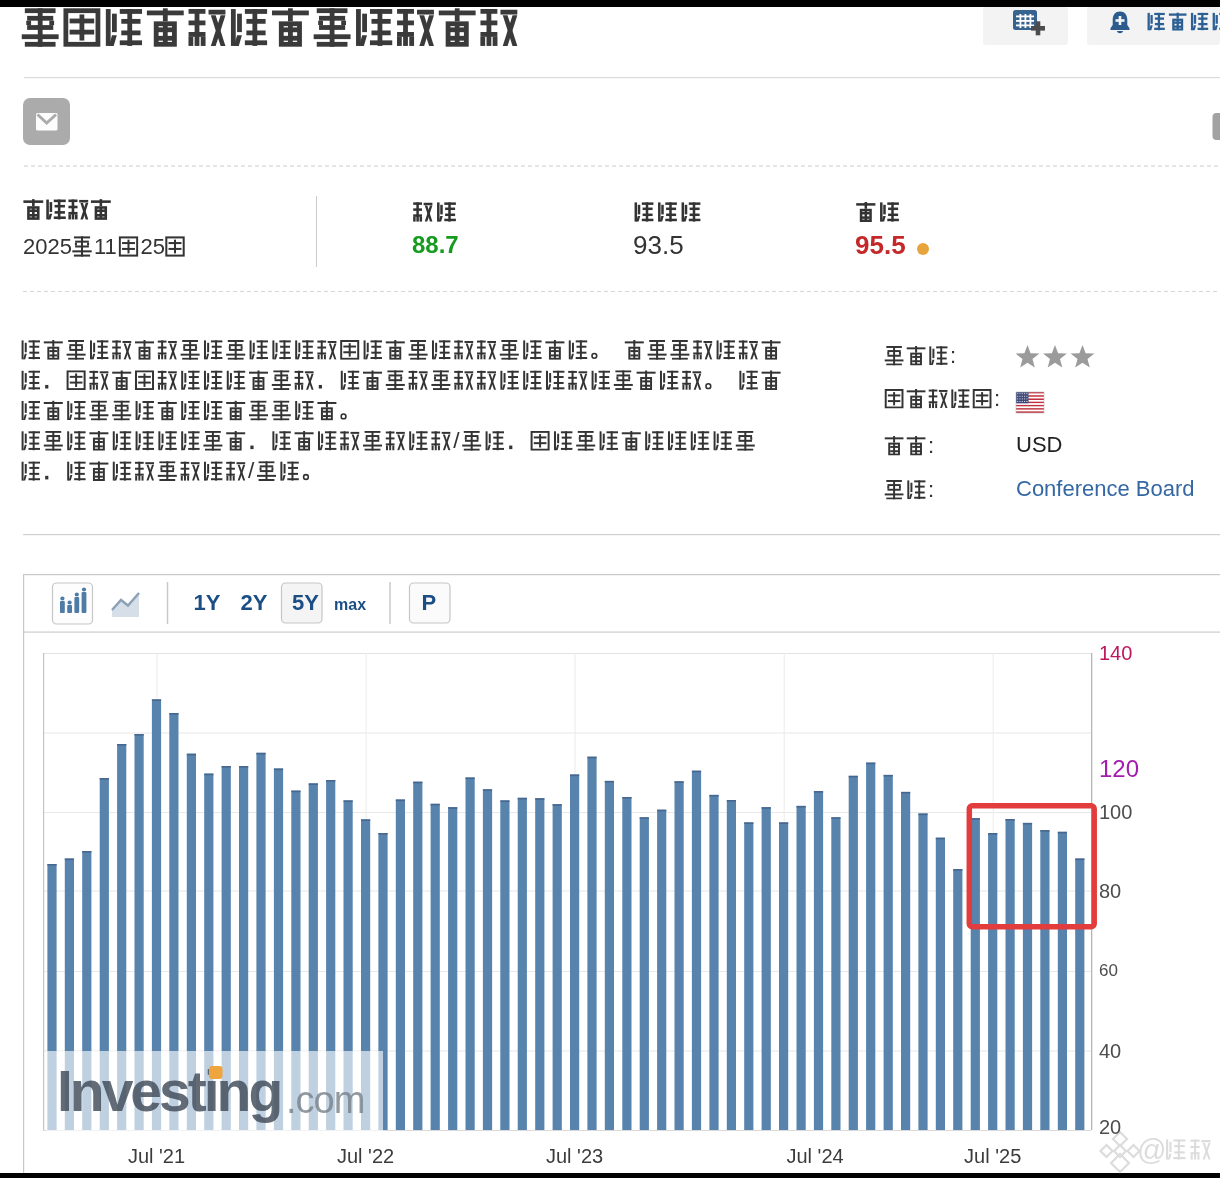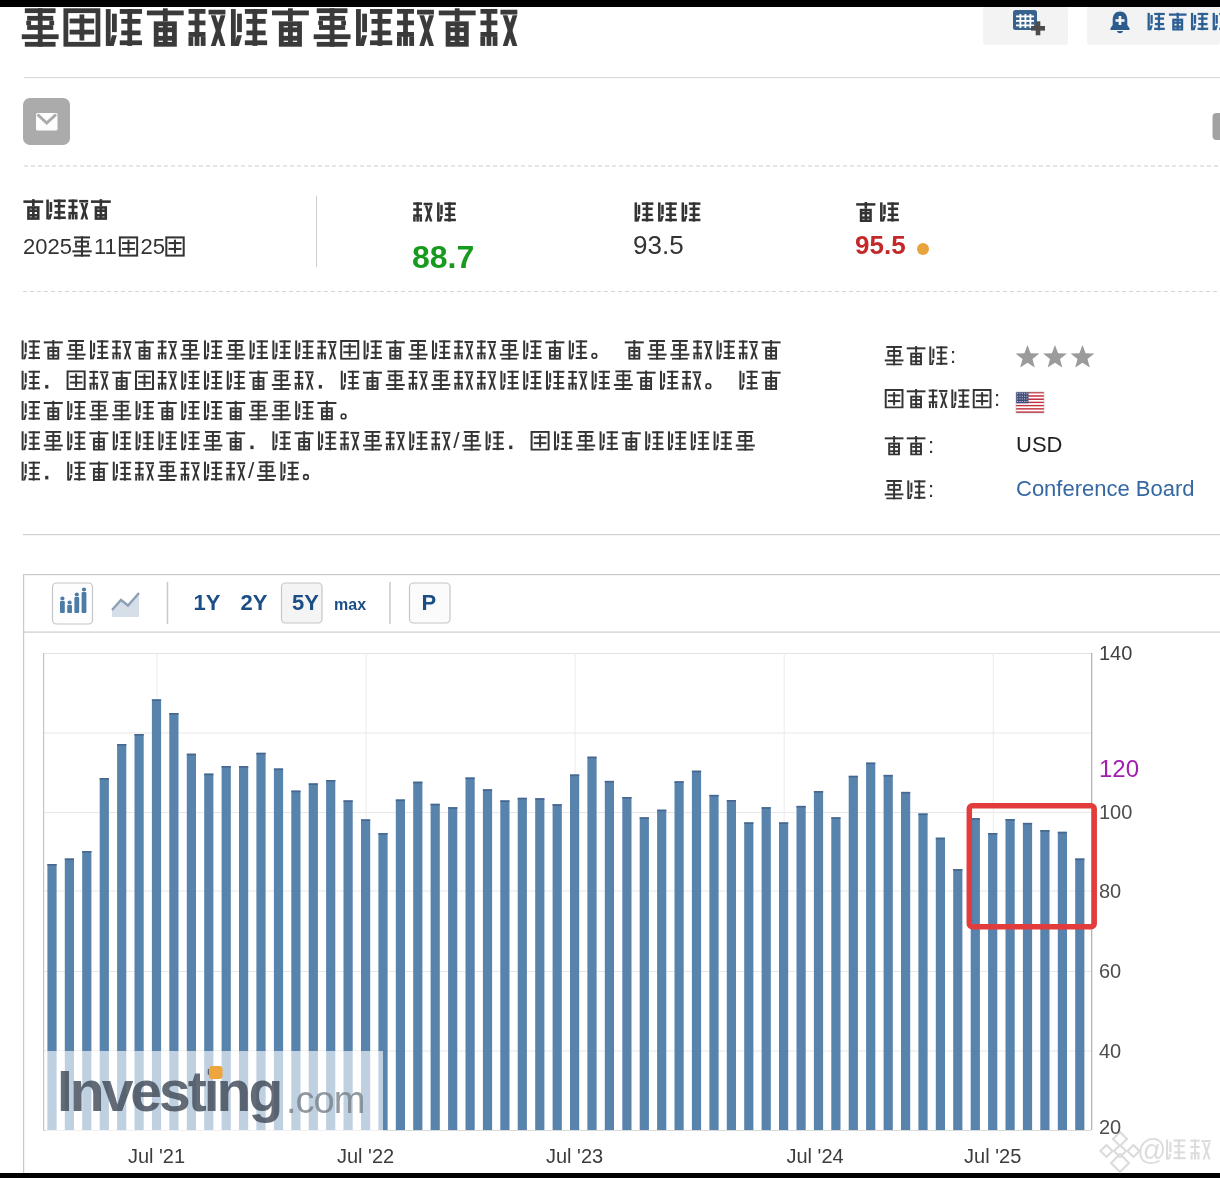--- a/index.html
+++ b/index.html
@@ -526,34 +526,34 @@
         <path d="M1120 1132 L1127 1139 L1120 1146 L1113 1139 Z" fill="none" stroke="#dcdcdc" stroke-width="2.2"></path>
         <path d="M1106.5 1145 L1112.5 1151 L1106.5 1157 L1100.5 1151 Z" fill="none" stroke="#dcdcdc" stroke-width="2.2"></path>
         <path d="M1133.5 1145 L1139.5 1151 L1133.5 1157 L1127.5 1151 Z" fill="none" stroke="#dcdcdc" stroke-width="2.2"></path>
         <path d="M1120 1145 L1126 1151 L1120 1157 L1114 1151 Z" fill="none" stroke="#dcdcdc" stroke-width="2.2"></path>
         <path d="M1120 1154 L1129 1163 L1120 1172 L1111 1163 Z" fill="none" stroke="#dcdcdc" stroke-width="2.2"></path>
       </g>
 <text x="1137" y="1160" font-family="Liberation Sans, sans-serif" font-size="29" fill="#dcdcdc">@</text>
 <use href="#gr2" x="1164.0" y="1139.0" width="23.0" height="21.0" color="#dcdcdc"></use>
 <use href="#gr4" x="1189.0" y="1139.0" width="23.0" height="21.0" color="#dcdcdc"></use>
     </svg>
-<div style="position:absolute;left:412px;top:244px;font-size:32px;line-height:26px;color:#169b1f;font-weight:bold;white-space:nowrap">88.7</div>
+<div style="position:absolute;left:412px;top:232px;font-size:24px;line-height:26px;color:#169b1f;font-weight:bold;white-space:nowrap">88.7</div>
     <div style="position:absolute;left:633px;top:232px;font-size:26px;line-height:26px;color:#333333;white-space:nowrap">93.5</div>
     <div style="position:absolute;left:855px;top:232px;font-size:26px;line-height:26px;color:#c42828;font-weight:bold;white-space:nowrap">95.5</div>
     <div style="position:absolute;left:1016px;top:433.5px;font-size:22px;line-height:22px;color:#222222;white-space:nowrap">USD</div>
     <div style="position:absolute;left:1016px;top:477.5px;font-size:22px;line-height:22px;color:#3568a3;white-space:nowrap">Conference Board</div>
     <div style="position:absolute;left:193.5px;top:592px;font-size:22px;line-height:22px;color:#1c4e86;font-weight:bold;white-space:nowrap">1Y</div>
     <div style="position:absolute;left:240.5px;top:592px;font-size:22px;line-height:22px;color:#1c4e86;font-weight:bold;white-space:nowrap">2Y</div>
     <div style="position:absolute;left:292px;top:592px;font-size:22px;line-height:22px;color:#1c4e86;font-weight:bold;white-space:nowrap">5Y</div>
     <div style="position:absolute;left:334px;top:597px;font-size:16px;line-height:16px;color:#1c4e86;font-weight:bold;white-space:nowrap">max</div>
     <div style="position:absolute;left:421.5px;top:592px;font-size:22px;line-height:22px;color:#1c4e86;font-weight:bold;white-space:nowrap">P</div>
-    <div style="position:absolute;left:1099px;top:643.1px;font-size:20px;line-height:20px;color:#404040;white-space:nowrap">140</div>
+    <div style="position:absolute;left:1099px;top:643.1px;font-size:20px;line-height:20px;color:#be185d;white-space:nowrap">140</div>
     <div style="position:absolute;left:1099px;top:759px;font-size:24px;line-height:20px;color:#a21caf;white-space:nowrap">120</div>
     <div style="position:absolute;left:1099px;top:802.1px;font-size:20px;line-height:20px;color:#4d4d4d;white-space:nowrap">100</div>
     <div style="position:absolute;left:1099px;top:880.6px;font-size:20px;line-height:20px;color:#4d4d4d;white-space:nowrap">80</div>
-    <div style="position:absolute;left:1099px;top:961.1px;font-size:20px;line-height:20px;color:#4d4d4d;white-space:nowrap">60</div>
+    <div style="position:absolute;left:1099px;top:961.1px;font-size:17px;line-height:20px;color:#4d4d4d;white-space:nowrap">60</div>
     <div style="position:absolute;left:1099px;top:1040.6px;font-size:20px;line-height:20px;color:#4d4d4d;white-space:nowrap">40</div>
     <div style="position:absolute;left:1099px;top:1116.7px;font-size:20px;line-height:20px;color:#4d4d4d;white-space:nowrap">20</div>
     <div style="position:absolute;left:96.5px;top:1145.5px;font-size:20px;line-height:20px;color:#3c3c3c;width:120px;text-align:center;white-space:nowrap">Jul '21</div>
     <div style="position:absolute;left:305.6px;top:1145.5px;font-size:20px;line-height:20px;color:#3c3c3c;width:120px;text-align:center;white-space:nowrap">Jul '22</div>
     <div style="position:absolute;left:514.6px;top:1145.5px;font-size:20px;line-height:20px;color:#3c3c3c;width:120px;text-align:center;white-space:nowrap">Jul '23</div>
     <div style="position:absolute;left:723.7px;top:1145.5px;font-size:20px;line-height:20px;color:#3c3c3c;width:120px;text-align:right;white-space:nowrap">Jul '24</div>
     <div style="position:absolute;left:932.7px;top:1145.5px;font-size:20px;line-height:20px;color:#3c3c3c;width:120px;text-align:center;white-space:nowrap">Jul '25</div>
 </div>
 </body></html>

